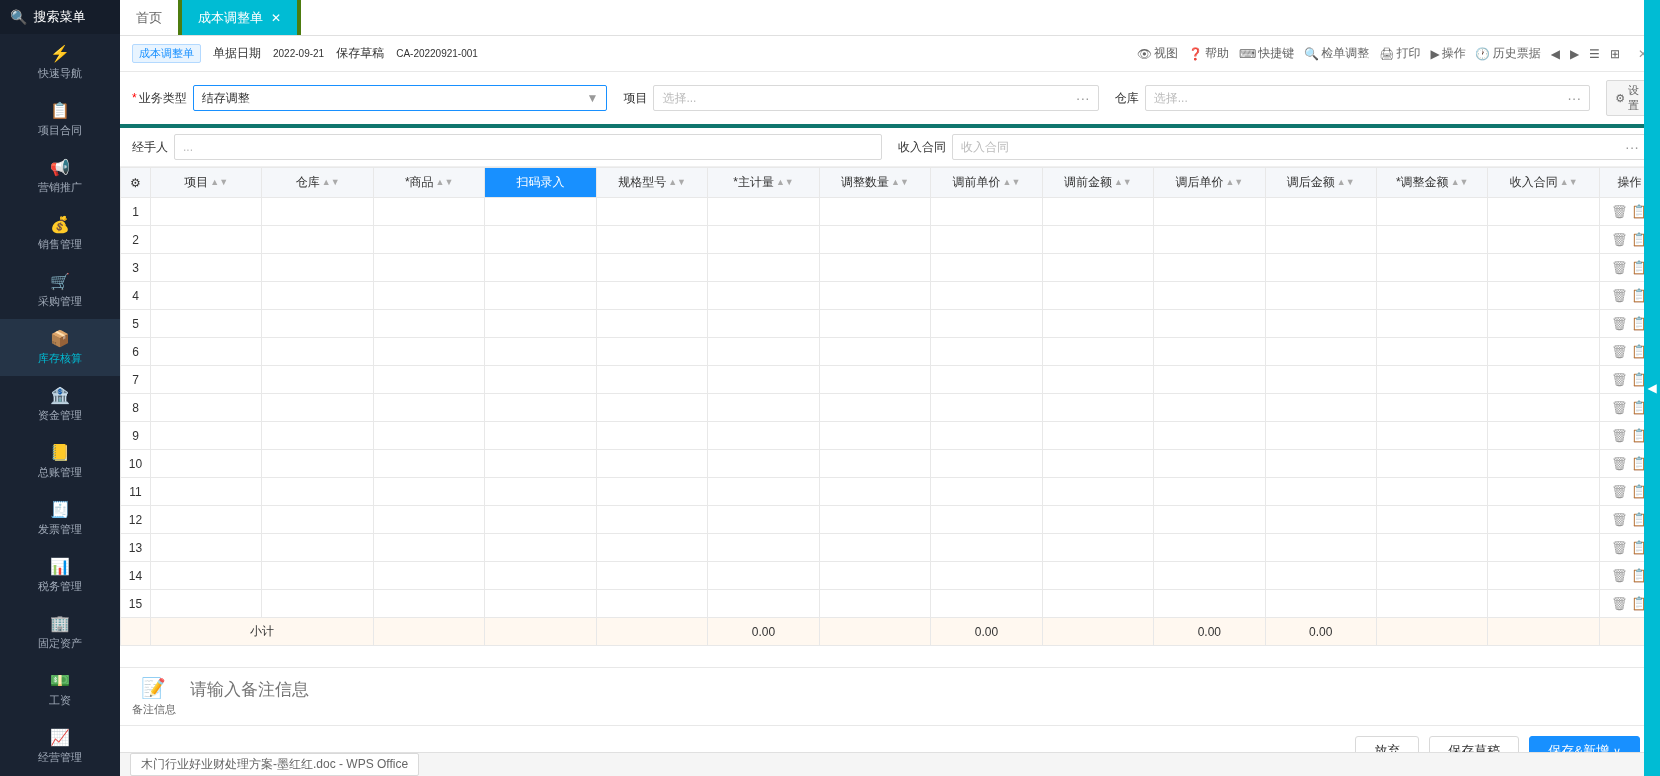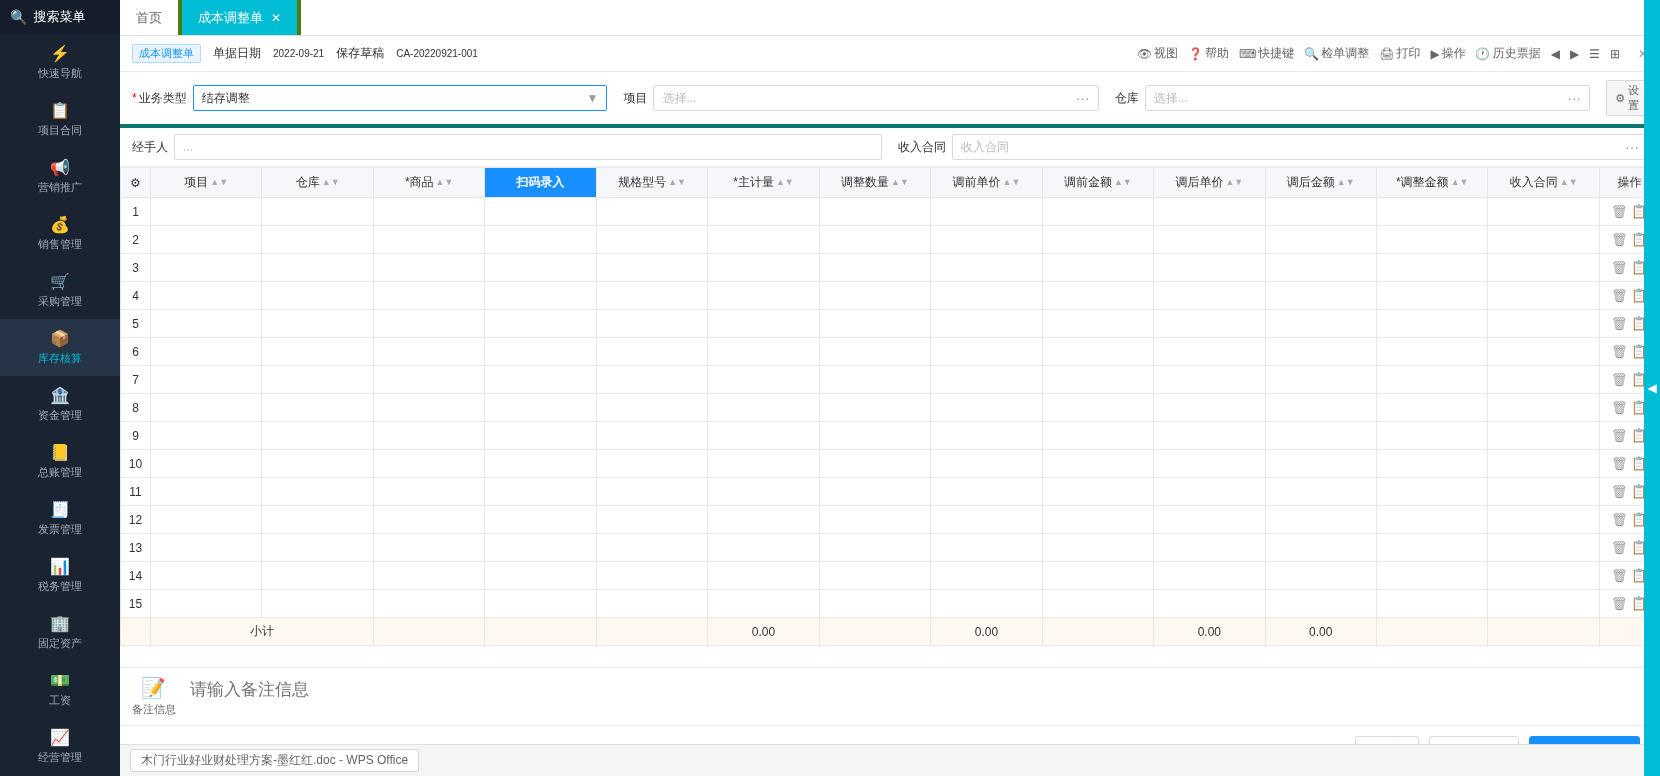--- a/index.html
+++ b/index.html
@@ -46,21 +46,21 @@
 
     .fields-row2 { display: flex; align-items: center; padding: 6px 12px; gap: 16px; border-bottom: 1px solid #f0f0f0; flex-shrink: 0; }
 
     
     .settings-btn { background: #f5f5f5; border: 1px solid #d9d9d9; border-radius: 2px; padding: 2px 8px; font-size: 11px; color: #666; cursor: pointer; display: flex; align-items: center; gap: 3px; }
 
     
     .table-container { flex: 1; overflow: auto; position: relative; }
     .data-table { width: 100%; border-collapse: collapse; table-layout: fixed; }
     .data-table th { background: #f5f7fa; border: 1px solid #e8e8e8; padding: 6px 4px; font-size: 12px; color: #333; font-weight: normal; text-align: center; white-space: nowrap; position: sticky; top: 0; z-index: 2; }
-    .data-table th.active-col { background: #1890ff; color: #fff; font-weight: bold; }
+    .data-table th.active-col { background: #1890ff; color: #fff; }
     .data-table td { border: 1px solid #e8e8e8; padding: 4px; font-size: 12px; color: #333; text-align: center; height: 28px; }
     .row-num { color: #999; font-size: 11px; width: 30px; }
     .gear-col { width: 30px; }
     .action-col { width: 60px; }
     .action-icons { display: flex; gap: 4px; justify-content: center; }
     .action-icons span { cursor: pointer; color: #999; font-size: 13px; }
     .summary-row td { background: #fff8f0; font-weight: 500; }
     .summary-label { text-align: left; padding-left: 12px; color: #666; }
 
     
@@ -71,21 +71,21 @@
 
     
     .footer { background: #fff; border-top: 1px solid #e8e8e8; padding: 10px 20px; display: flex; justify-content: flex-end; gap: 10px; flex-shrink: 0; }
     .btn { padding: 5px 18px; border-radius: 3px; font-size: 13px; cursor: pointer; border: 1px solid transparent; }
     .btn-default { background: #fff; border-color: #d9d9d9; color: #333; }
     .btn-secondary { background: #fff; border-color: #d9d9d9; color: #333; }
     .btn-primary { background: #1890ff; color: #fff; border-color: #1890ff; display: flex; align-items: center; gap: 4px; }
     .btn-primary .arrow { font-size: 11px; }
 
     
-    .taskbar { position: fixed; bottom: 0; left: 120px; right: 0; height: 32px; background: #f5f5f5; border-top: 1px solid #e0e0e0; display: flex; align-items: center; padding: 0 10px; font-size: 12px; color: #666; }
+    .taskbar { position: fixed; bottom: 0; left: 120px; right: 0; height: 24px; background: #f5f5f5; border-top: 1px solid #e0e0e0; display: flex; align-items: center; padding: 0 10px; font-size: 12px; color: #666; }
     .taskbar-item { background: #fff; border: 1px solid #d9d9d9; border-radius: 2px; padding: 2px 10px; margin-right: 6px; cursor: pointer; }
 
     .col-sortable { display: flex; align-items: center; justify-content: center; gap: 2px; cursor: pointer; }
     .sort-icon { font-size: 9px; color: #aaa; display: flex; flex-direction: column; line-height: 1; }
 
     
     .right-edge { width: 16px; background: #00bcd4; position: fixed; right: 0; top: 0; bottom: 0; display: flex; flex-direction: column; align-items: center; justify-content: center; cursor: pointer; z-index: 10; }
     .right-edge span { color: #fff; font-size: 12px; writing-mode: vertical-rl; }
   </style>
 </head>

